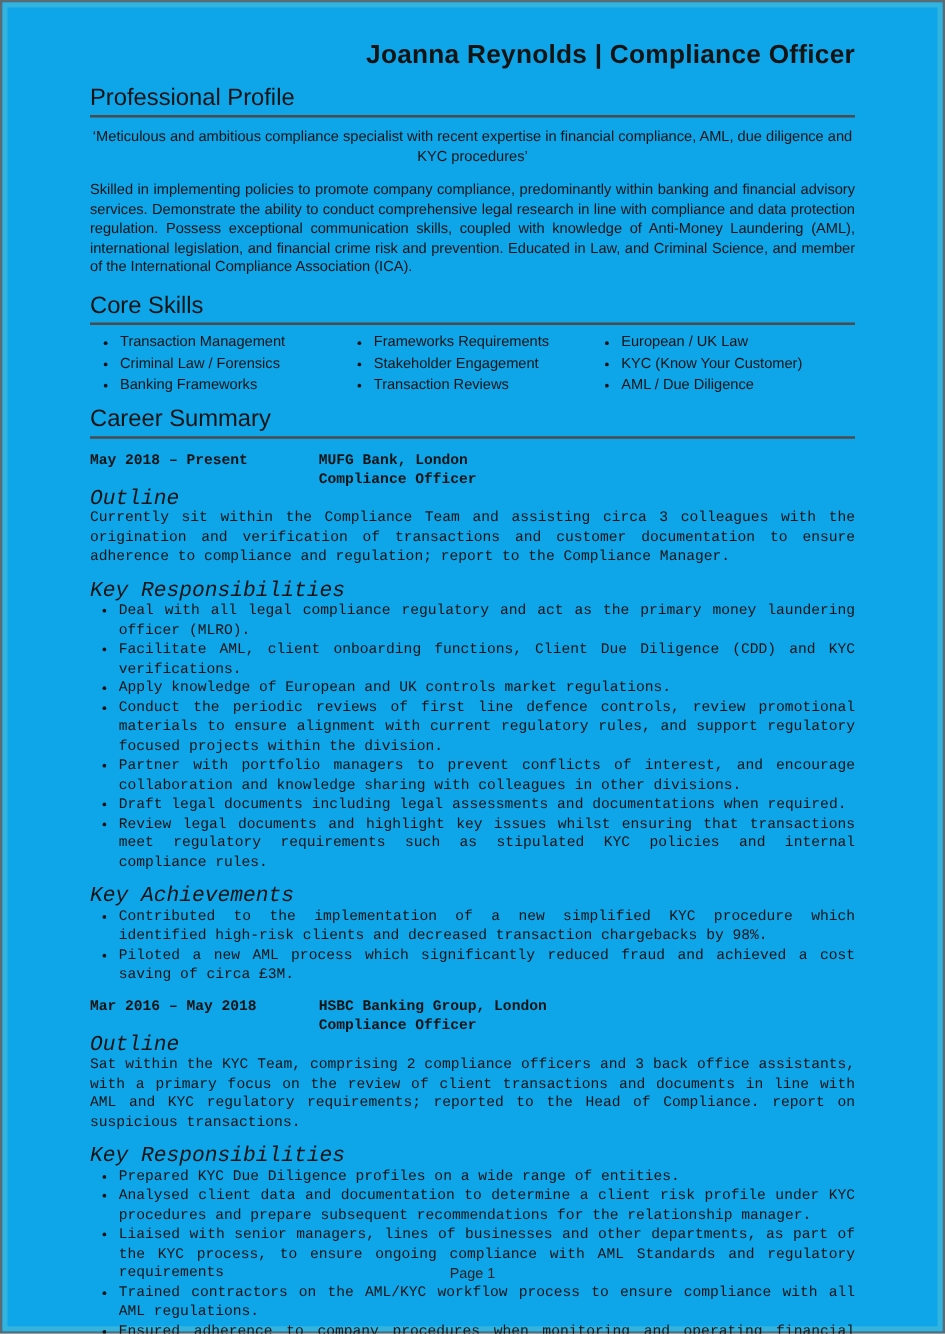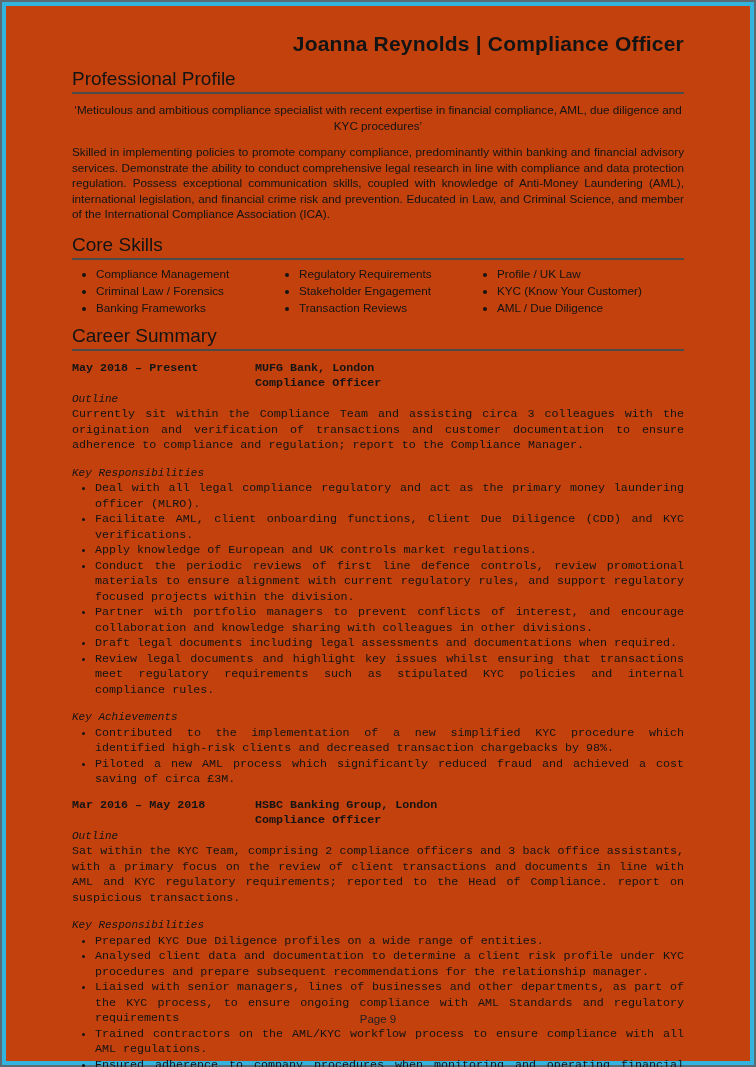--- a/index.html
+++ b/index.html
@@ -10,21 +10,21 @@
   }
   .frame {
     box-sizing: border-box;
     width: 756px; height: 1067px;
     background: #5a6b74;
     padding: 2px;
   }
   .page {
     box-sizing: border-box;
     width: 100%; height: 100%;
-    background: #c2410c;
+    background: #0ea5e9;
     border: 4px solid #33b4df;
     position: relative;
     padding: 25px 66px 0 66px;
   }
   
   h1 {
     margin: 0;
     font-size: 21px; line-height: 25px; font-weight: 700;
     text-align: right; letter-spacing: 0.2px;
   }
@@ -63,21 +63,21 @@
   .skills li { line-height: 17px; }
   
   .job { margin-top: 10px; font-family: Liberation Mono, monospace; }
   .job-header {
     display: grid;
     grid-template-columns: 183px 1fr;
     font-size: 11.7px; line-height: 15.5px; font-weight: 700;
   }
   .ital {
     margin: 0;
-    font-size: 11px; line-height: 15.5px;
+    font-size: 17px; line-height: 15.5px;
     font-style: italic;
   }
   .ital.spaced { margin-top: 12px; }
   .tight { margin: 0; }
   .blist {
     margin: 0; padding-left: 23px; list-style: disc;
     font-size: 11.7px; line-height: 15.5px;
   }
   .blist li { text-align: justify; }
   
@@ -98,31 +98,31 @@
       <h1>Joanna Reynolds | Compliance Officer</h1>
     </header>
 
     <h2>Professional Profile</h2>
     <p class="quote">‘Meticulous and ambitious compliance specialist with recent expertise in financial compliance, AML, due diligence and KYC procedures’</p>
     <p class="body-par">Skilled in implementing policies to promote company compliance, predominantly within banking and financial advisory services. Demonstrate the ability to conduct comprehensive legal research in line with compliance and data protection regulation. Possess exceptional communication skills, coupled with knowledge of Anti-Money Laundering (AML), international legislation, and financial crime risk and prevention. Educated in Law, and Criminal Science, and member of the International Compliance Association (ICA).</p>
 
     <h2>Core Skills</h2>
     <div class="skills">
       <ul>
-        <li>Compliance Management</li>
+        <li>Transaction Management</li>
         <li>Criminal Law / Forensics</li>
         <li>Banking Frameworks</li>
       </ul>
       <ul>
-        <li>Regulatory Requirements</li>
+        <li>Frameworks Requirements</li>
         <li>Stakeholder Engagement</li>
         <li>Transaction Reviews</li>
       </ul>
       <ul>
-        <li>Profile / UK Law</li>
+        <li>European / UK Law</li>
         <li>KYC (Know Your Customer)</li>
         <li>AML / Due Diligence</li>
       </ul>
     </div>
 
     <h2 class="career-h">Career Summary</h2>
 
     <section class="job">
       <div class="job-header">
         <div>May 2018 – Present</div>
@@ -163,15 +163,15 @@
       <div class="ital spaced">Key Responsibilities</div>
       <ul class="blist">
         <li>Prepared KYC Due Diligence profiles on a wide range of entities.</li>
         <li>Analysed client data and documentation to determine a client risk profile under KYC procedures and prepare subsequent recommendations for the relationship manager.</li>
         <li>Liaised with senior managers, lines of businesses and other departments, as part of the KYC process, to ensure ongoing compliance with AML Standards and regulatory requirements</li>
         <li>Trained contractors on the AML/KYC workflow process to ensure compliance with all AML regulations.</li>
         <li>Ensured adherence to company procedures when monitoring and operating financial transactions.</li>
       </ul>
     </section>
 
-    <footer class="pagenum">Page 9</footer>
+    <footer class="pagenum">Page 1</footer>
   </div>
 </div>
 
 </body></html>

